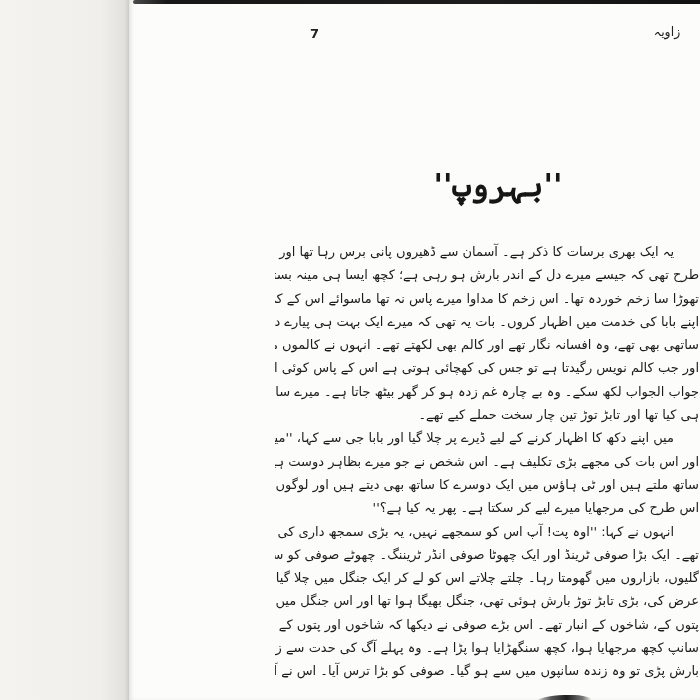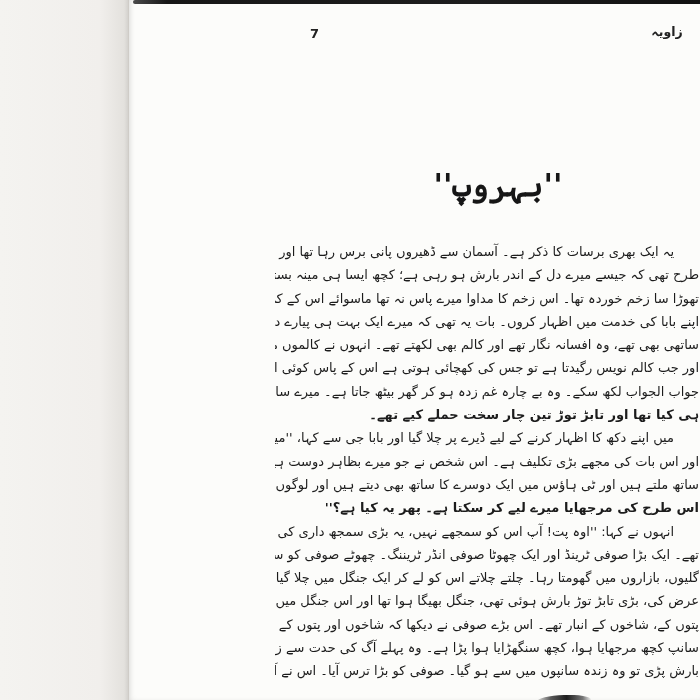--- a/index.html
+++ b/index.html
@@ -34,42 +34,42 @@
     transform:rotate(-2deg);
   }
   .running-head{position:absolute;top:24px;left:0;right:0;height:20px;color:#2a2a2a;}
   .page-number{
     position:absolute;left:181px;top:2px;
     font-size:13px;font-weight:bold;letter-spacing:.5px;color:#222;
   }
   .book-title{
     position:absolute;left:508px;top:0;width:60px;
     direction:rtl;text-align:center;
-    font-size:12.5px;font-weight:bold;color:#222;
+    font-size:12.5px;font-weight:normal;color:#222;
   }
   .chapter-title{
     position:absolute;top:167px;left:146px;width:424px;
     transform:translateX(11px);
     direction:rtl;text-align:center;
     font-size:31px;font-weight:bold;color:#161616;
     font-family:"DejaVu Serif",serif;
     letter-spacing:1px;
   }
   .body-text{
     position:absolute;top:240px;left:146px;width:424px;height:445px;
     direction:rtl;color:#1c1c1c;
     font-size:13px;
   }
   .line{
     height:23.3px;line-height:23.3px;
     white-space:nowrap;overflow:hidden;
     text-align:justify;text-align-last:justify;
   }
   .line.indent{padding-right:25px;}
-  .line.end{text-align:right;text-align-last:right;font-weight:bold;}
+  .line.end{text-align:right;text-align-last:right;}
 </style>
 </head>
 <body>
 
 <div class="scan-bg"></div>
 
 <div class="page">
   <div class="running-head">
     <span class="page-number">7</span>
     <span class="book-title">زاویہ</span>

